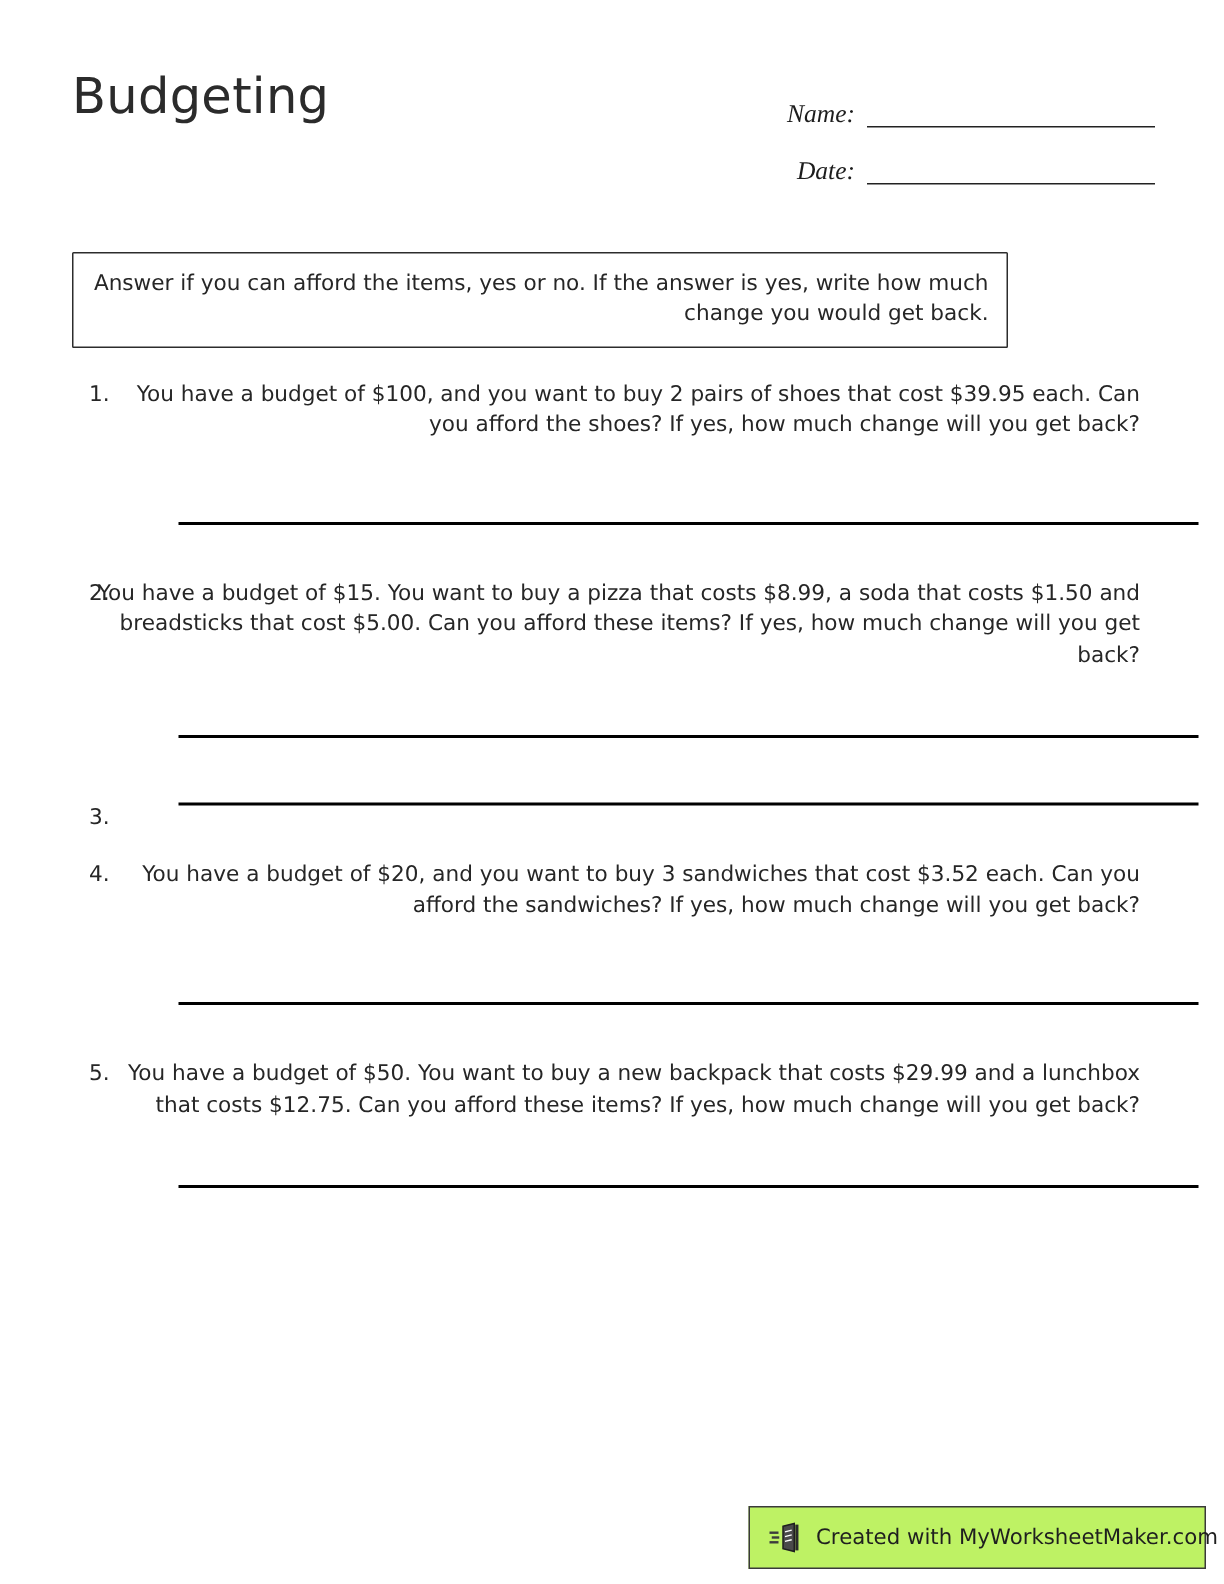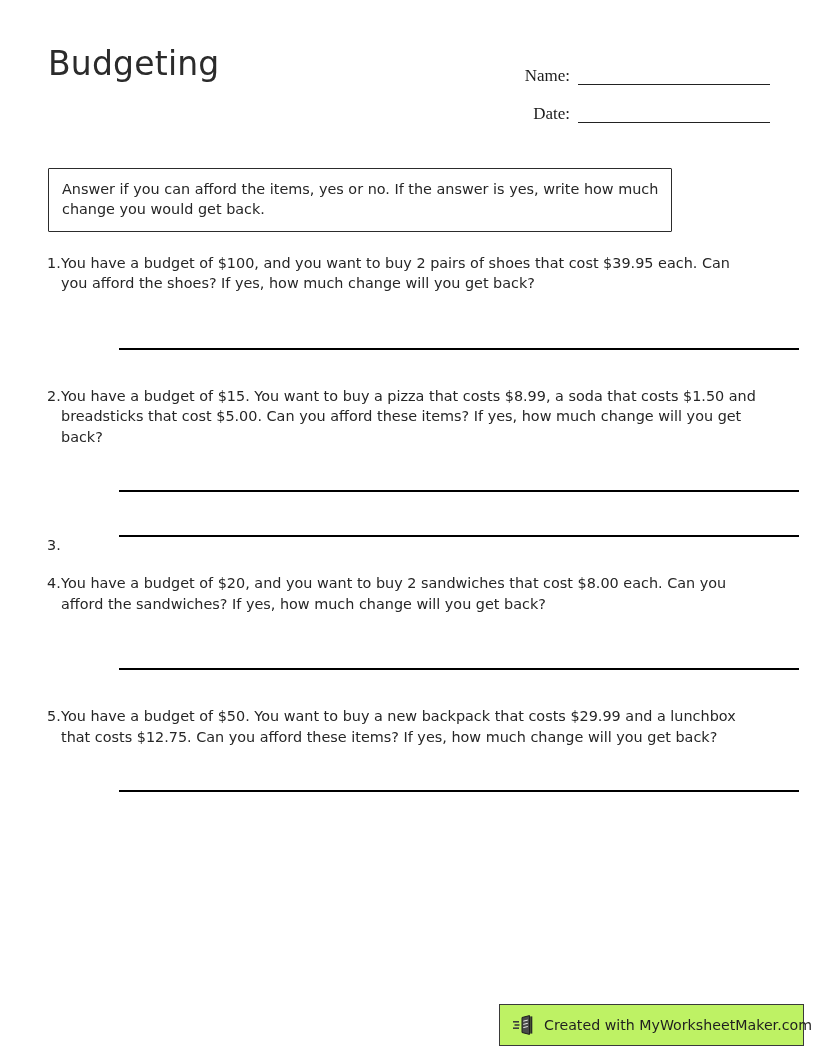--- a/index.html
+++ b/index.html
@@ -12,20 +12,21 @@
     height: 1056px;
     position: relative;
     font-family: "DejaVu Sans", sans-serif;
     color: #231f20;
     overflow: hidden;
   }
 
   .page {
     position: absolute;
     inset: 0;
+    text-align: right;
   }
 
   
   .title {
     position: absolute;
     left: 48px;
     top: 46px;
     font-family: "DejaVu Sans", sans-serif;
     font-size: 33px;
     font-weight: 400;
@@ -46,20 +47,21 @@
     justify-content: flex-end;
     height: 38px;
   }
   .nd-label {
     font-family: "Liberation Serif", serif;
     font-size: 17px;
     color: #1d1d1d;
     padding-right: 8px;
     padding-bottom: 2px;
     white-space: nowrap;
+    font-style: italic;
   }
   .nd-rule {
     width: 192px;
     border-bottom: 1.3px solid #222222;
     height: 0;
     margin-bottom: 3px;
   }
 
   
   .instruction-box {
@@ -187,21 +189,21 @@
       <div class="answer-rule"></div>
     </div>
 
     <div class="question q-block-3">
       <span class="q-num">3.</span>
       <div class="answer-rule"></div>
     </div>
 
     <div class="question q-block-4">
       <span class="q-num">4.</span>
-      <div class="q-body">You have a budget of $20, and you want to buy 2 sandwiches that cost $8.00 each. Can you afford the sandwiches? If yes, how much change will you get back?</div>
+      <div class="q-body">You have a budget of $20, and you want to buy 3 sandwiches that cost $3.52 each. Can you afford the sandwiches? If yes, how much change will you get back?</div>
       <div class="answer-rule"></div>
     </div>
 
     <div class="question q-block-5">
       <span class="q-num">5.</span>
       <div class="q-body">You have a budget of $50. You want to buy a new backpack that costs $29.99 and a lunchbox that costs $12.75. Can you afford these items? If yes, how much change will you get back?</div>
       <div class="answer-rule"></div>
     </div>
 
   </div>

